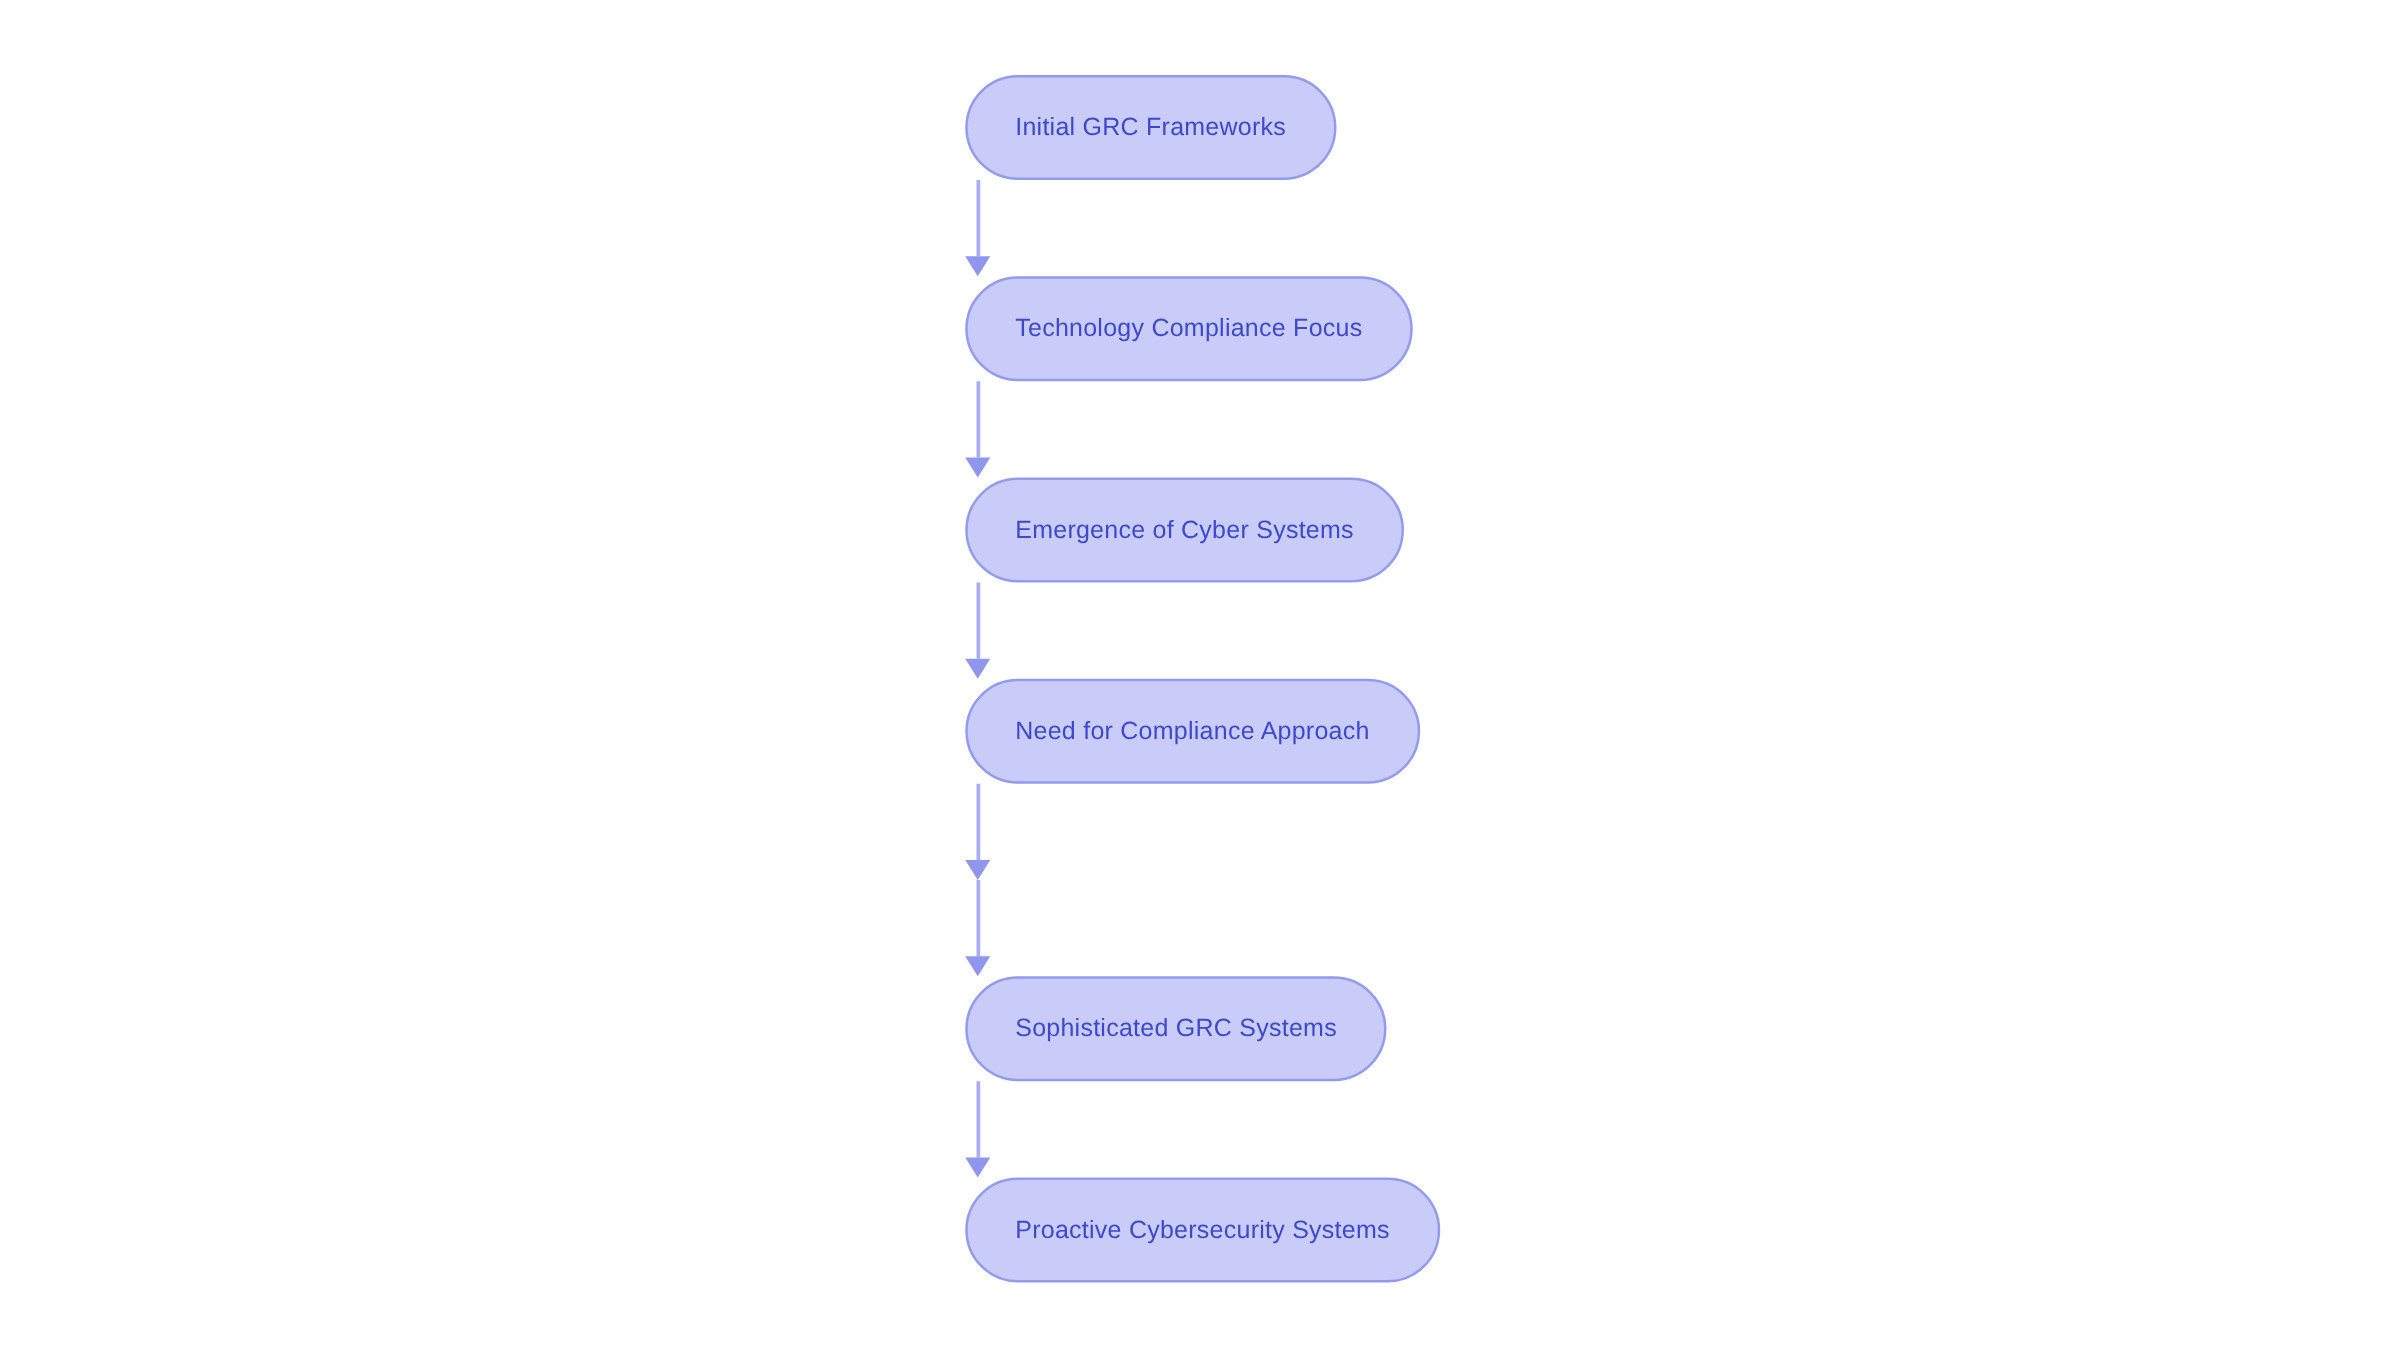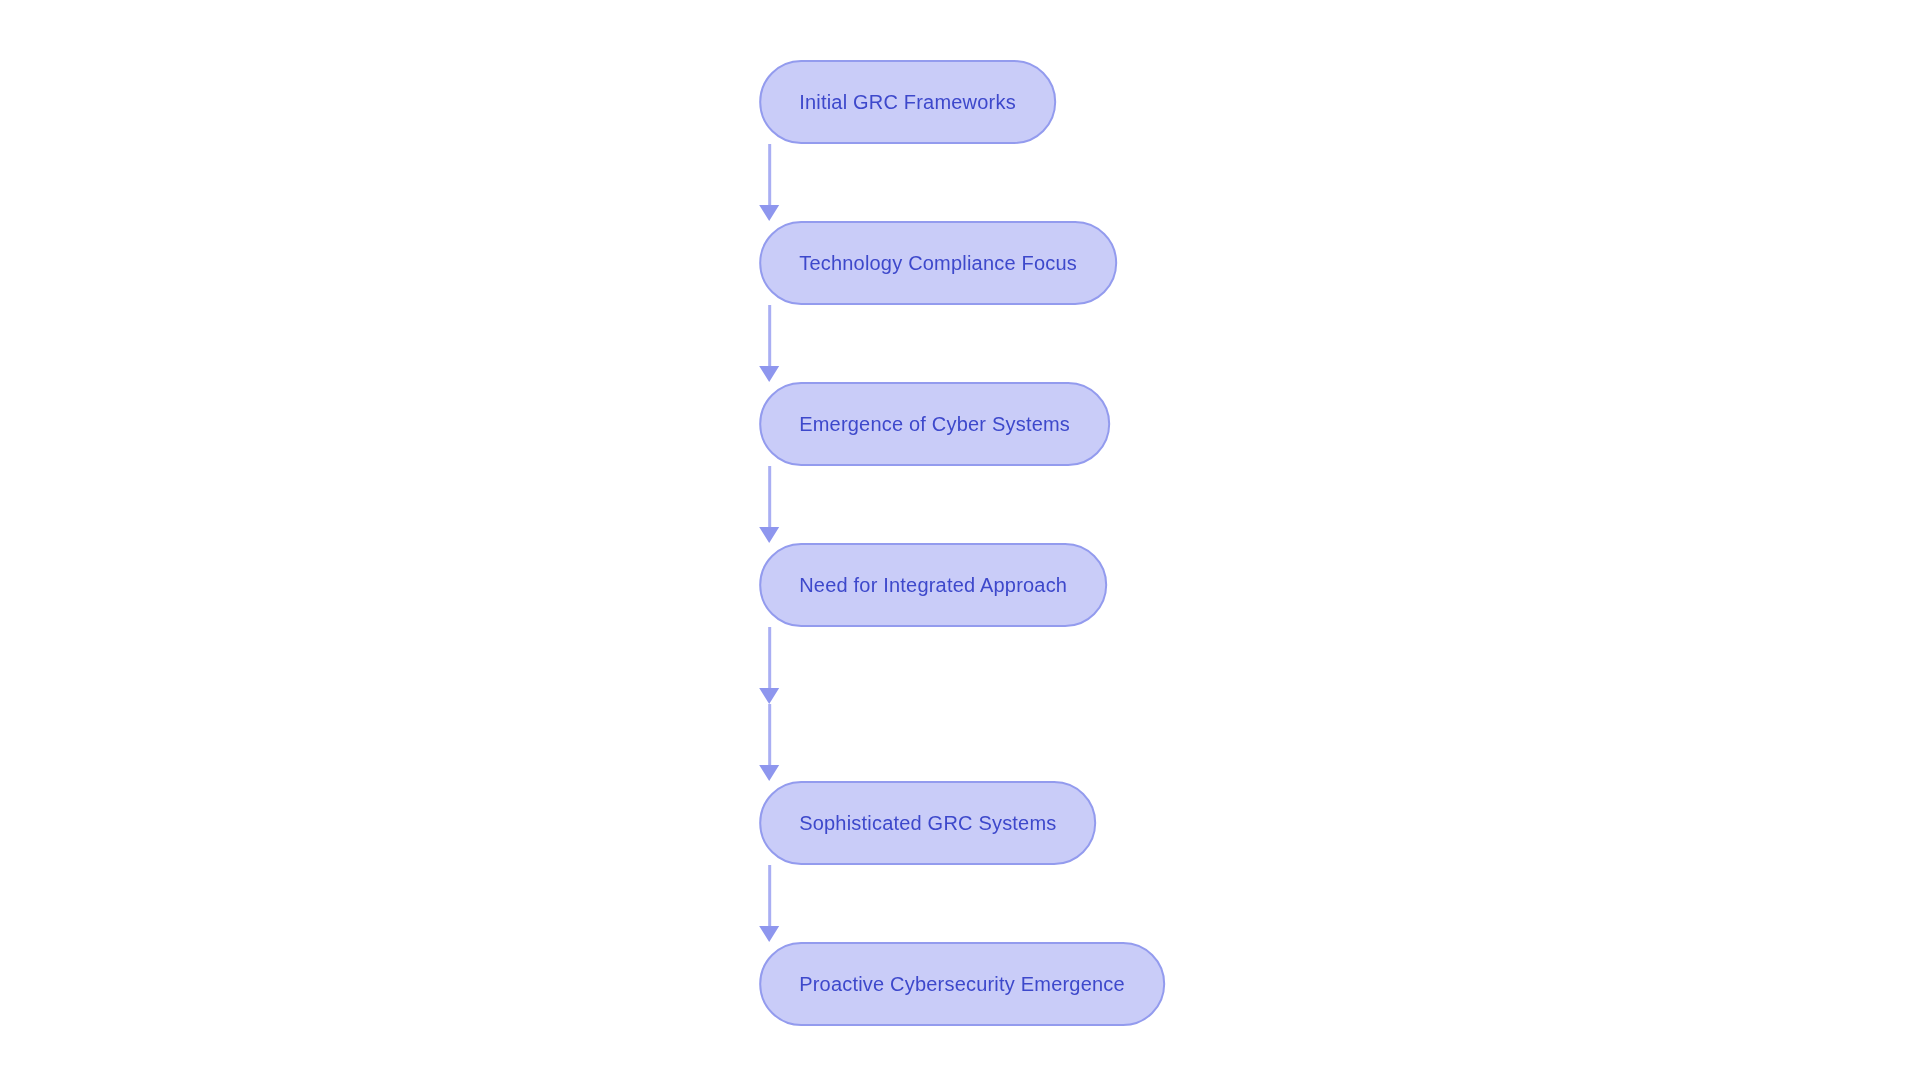--- a/index.html
+++ b/index.html
@@ -83,35 +83,35 @@
     <div class="arrow-head"></div>
   </div>
 
   <div class="flow-node">Emergence of Cyber Systems</div>
 
   <div class="flow-arrow">
     <div class="arrow-line"></div>
     <div class="arrow-head"></div>
   </div>
 
-  <div class="flow-node">Need for Integrated Approach</div>
+  <div class="flow-node">Need for Compliance Approach</div>
 
   <div class="flow-arrow">
     <div class="arrow-line"></div>
     <div class="arrow-head"></div>
   </div>
 
 
   <div class="flow-arrow">
     <div class="arrow-line"></div>
     <div class="arrow-head"></div>
   </div>
 
   <div class="flow-node">Sophisticated GRC Systems</div>
 
   <div class="flow-arrow">
     <div class="arrow-line"></div>
     <div class="arrow-head"></div>
   </div>
 
-  <div class="flow-node">Proactive Cybersecurity Emergence</div>
+  <div class="flow-node">Proactive Cybersecurity Systems</div>
 
 </div>
 
 </body></html>

